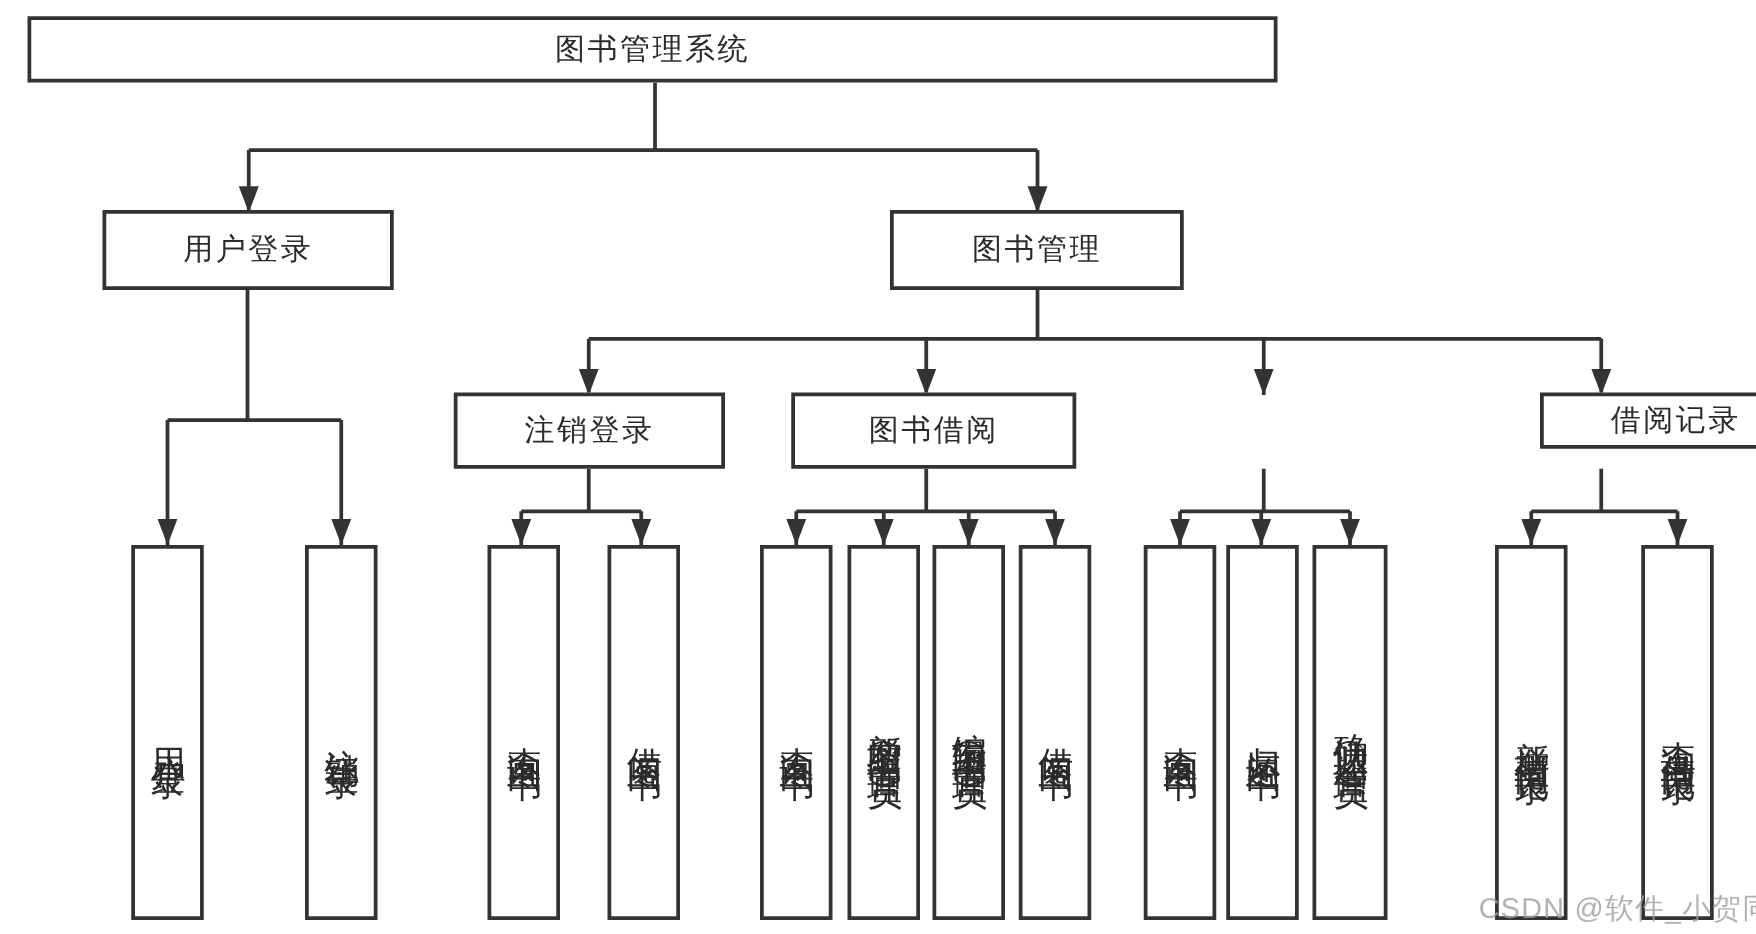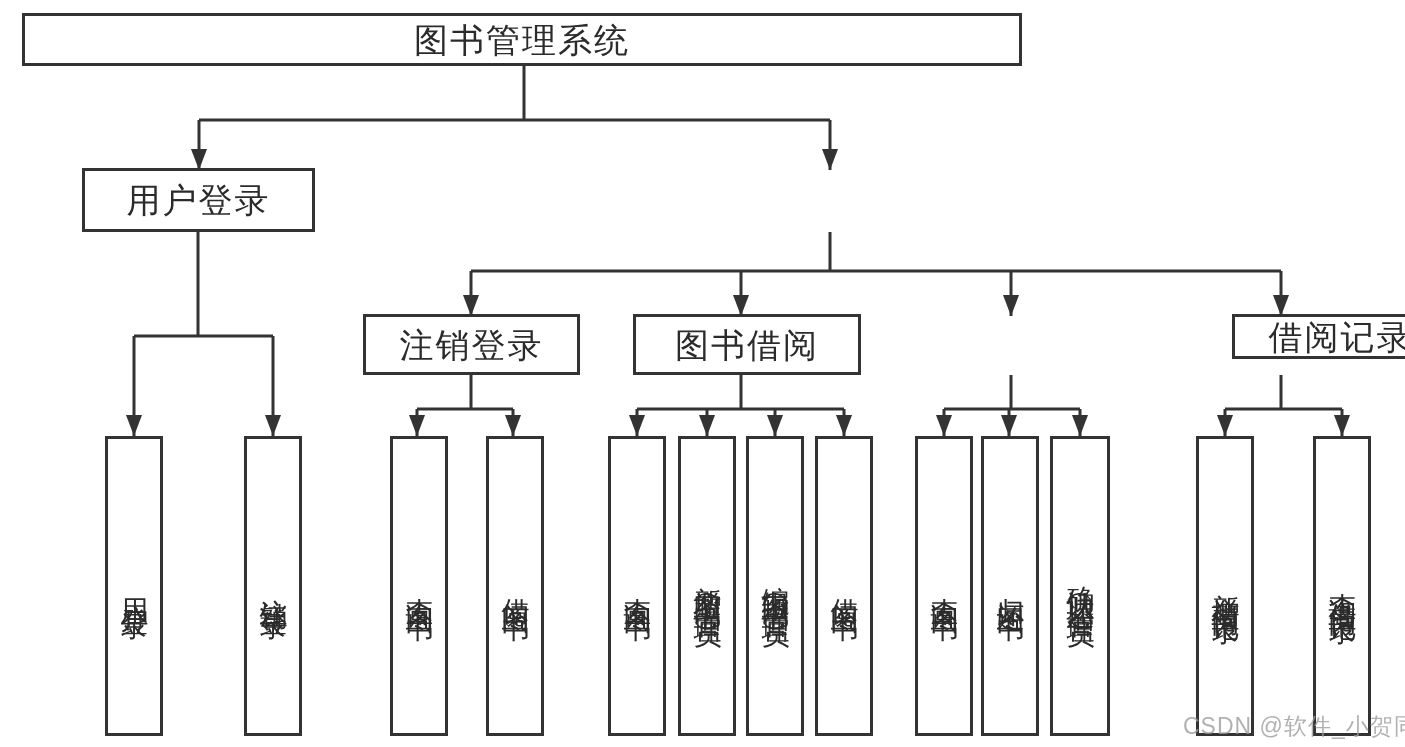--- a/index.html
+++ b/index.html
@@ -15,21 +15,21 @@
   }
   .wires{position:absolute; left:0; top:0; z-index:1; pointer-events:none;}
   .wire{stroke:var(--line); stroke-width:3; fill:none;}
   .ahp{fill:var(--line); stroke:none;}
   .box{
     position:absolute; z-index:2; box-sizing:border-box;
     border:3px solid var(--border); background:#ffffff;
     display:flex; align-items:center; justify-content:center;
     text-align:center;
   }
-  .hlabel{font-size:34px; letter-spacing:2px; line-height:1;}
+  .hlabel{font-size:24px; letter-spacing:2px; line-height:1;}
   .v{top:436px; width:58px; height:300px;}
   .vt{
     writing-mode:vertical-rl; text-orientation:mixed;
     font-size:28px; letter-spacing:5px; line-height:1; white-space:nowrap;
   }
   .watermark{
     position:absolute; left:1183px; top:711px; z-index:5;
     font-size:23px; letter-spacing:1px; color:var(--watermark); opacity:.8;
     white-space:nowrap;
   }
@@ -84,20 +84,23 @@
     </g>
   </svg>
 
   <div class="box" style="left:22px;top:13px;width:1000px;height:53px">
     <span class="hlabel">图书管理系统</span>
   </div>
 
   <div class="box" style="left:82px;top:168px;width:233px;height:64px">
     <span class="hlabel">用户登录</span>
   </div>
+  <div class="box" style="left:712px;top:168px;width:235px;height:64px">
+    <span class="hlabel">图书管理</span>
+  </div>
 
   <div class="box" style="left:363px;top:314px;width:217px;height:61px">
     <span class="hlabel">注销登录</span>
   </div>
   <div class="box" style="left:633px;top:314px;width:228px;height:61px">
     <span class="hlabel">图书借阅</span>
   </div>
   <div class="box" style="left:1232px;top:314px;width:217px;height:45px">
     <span class="hlabel">借阅记录</span>
   </div>

